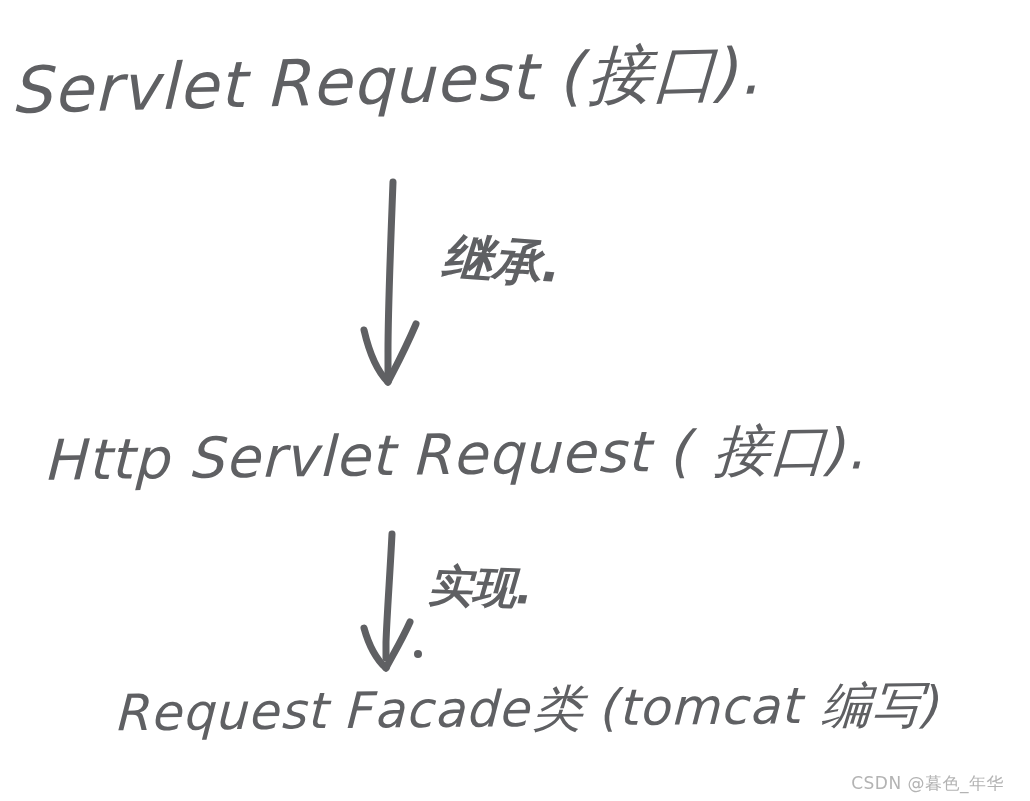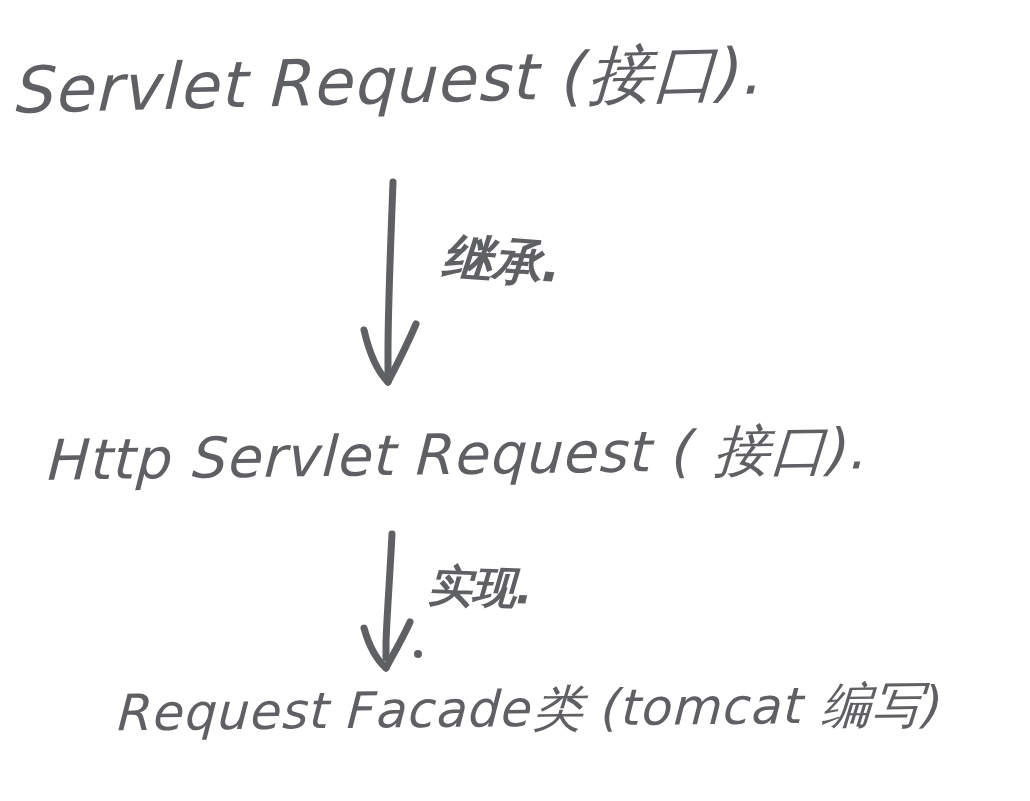--- a/index.html
+++ b/index.html
@@ -103,14 +103,15 @@
   <svg class="edge-arrow edge-arrow-2" width="90" height="148" viewBox="0 0 90 148">
     <path class="stroke" d="M40 4 C38 44 35 84 34 112 L34 128"></path>
     <path class="stroke" d="M12 98 C17 116 25 130 34 138"></path>
     <path class="stroke" d="M58 92 C49 112 39 128 34 138"></path>
     <circle cx="66" cy="124" r="4" fill="#5f6063"></circle>
   </svg>
   <div class="edge-label edge-label-2">实现.</div>
 
   <div class="node node-3">Request Facade类 (tomcat 编写)</div>
 
+  <div class="watermark">CSDN @暮色_年华</div>
 
 </div>
 
 </body></html>

